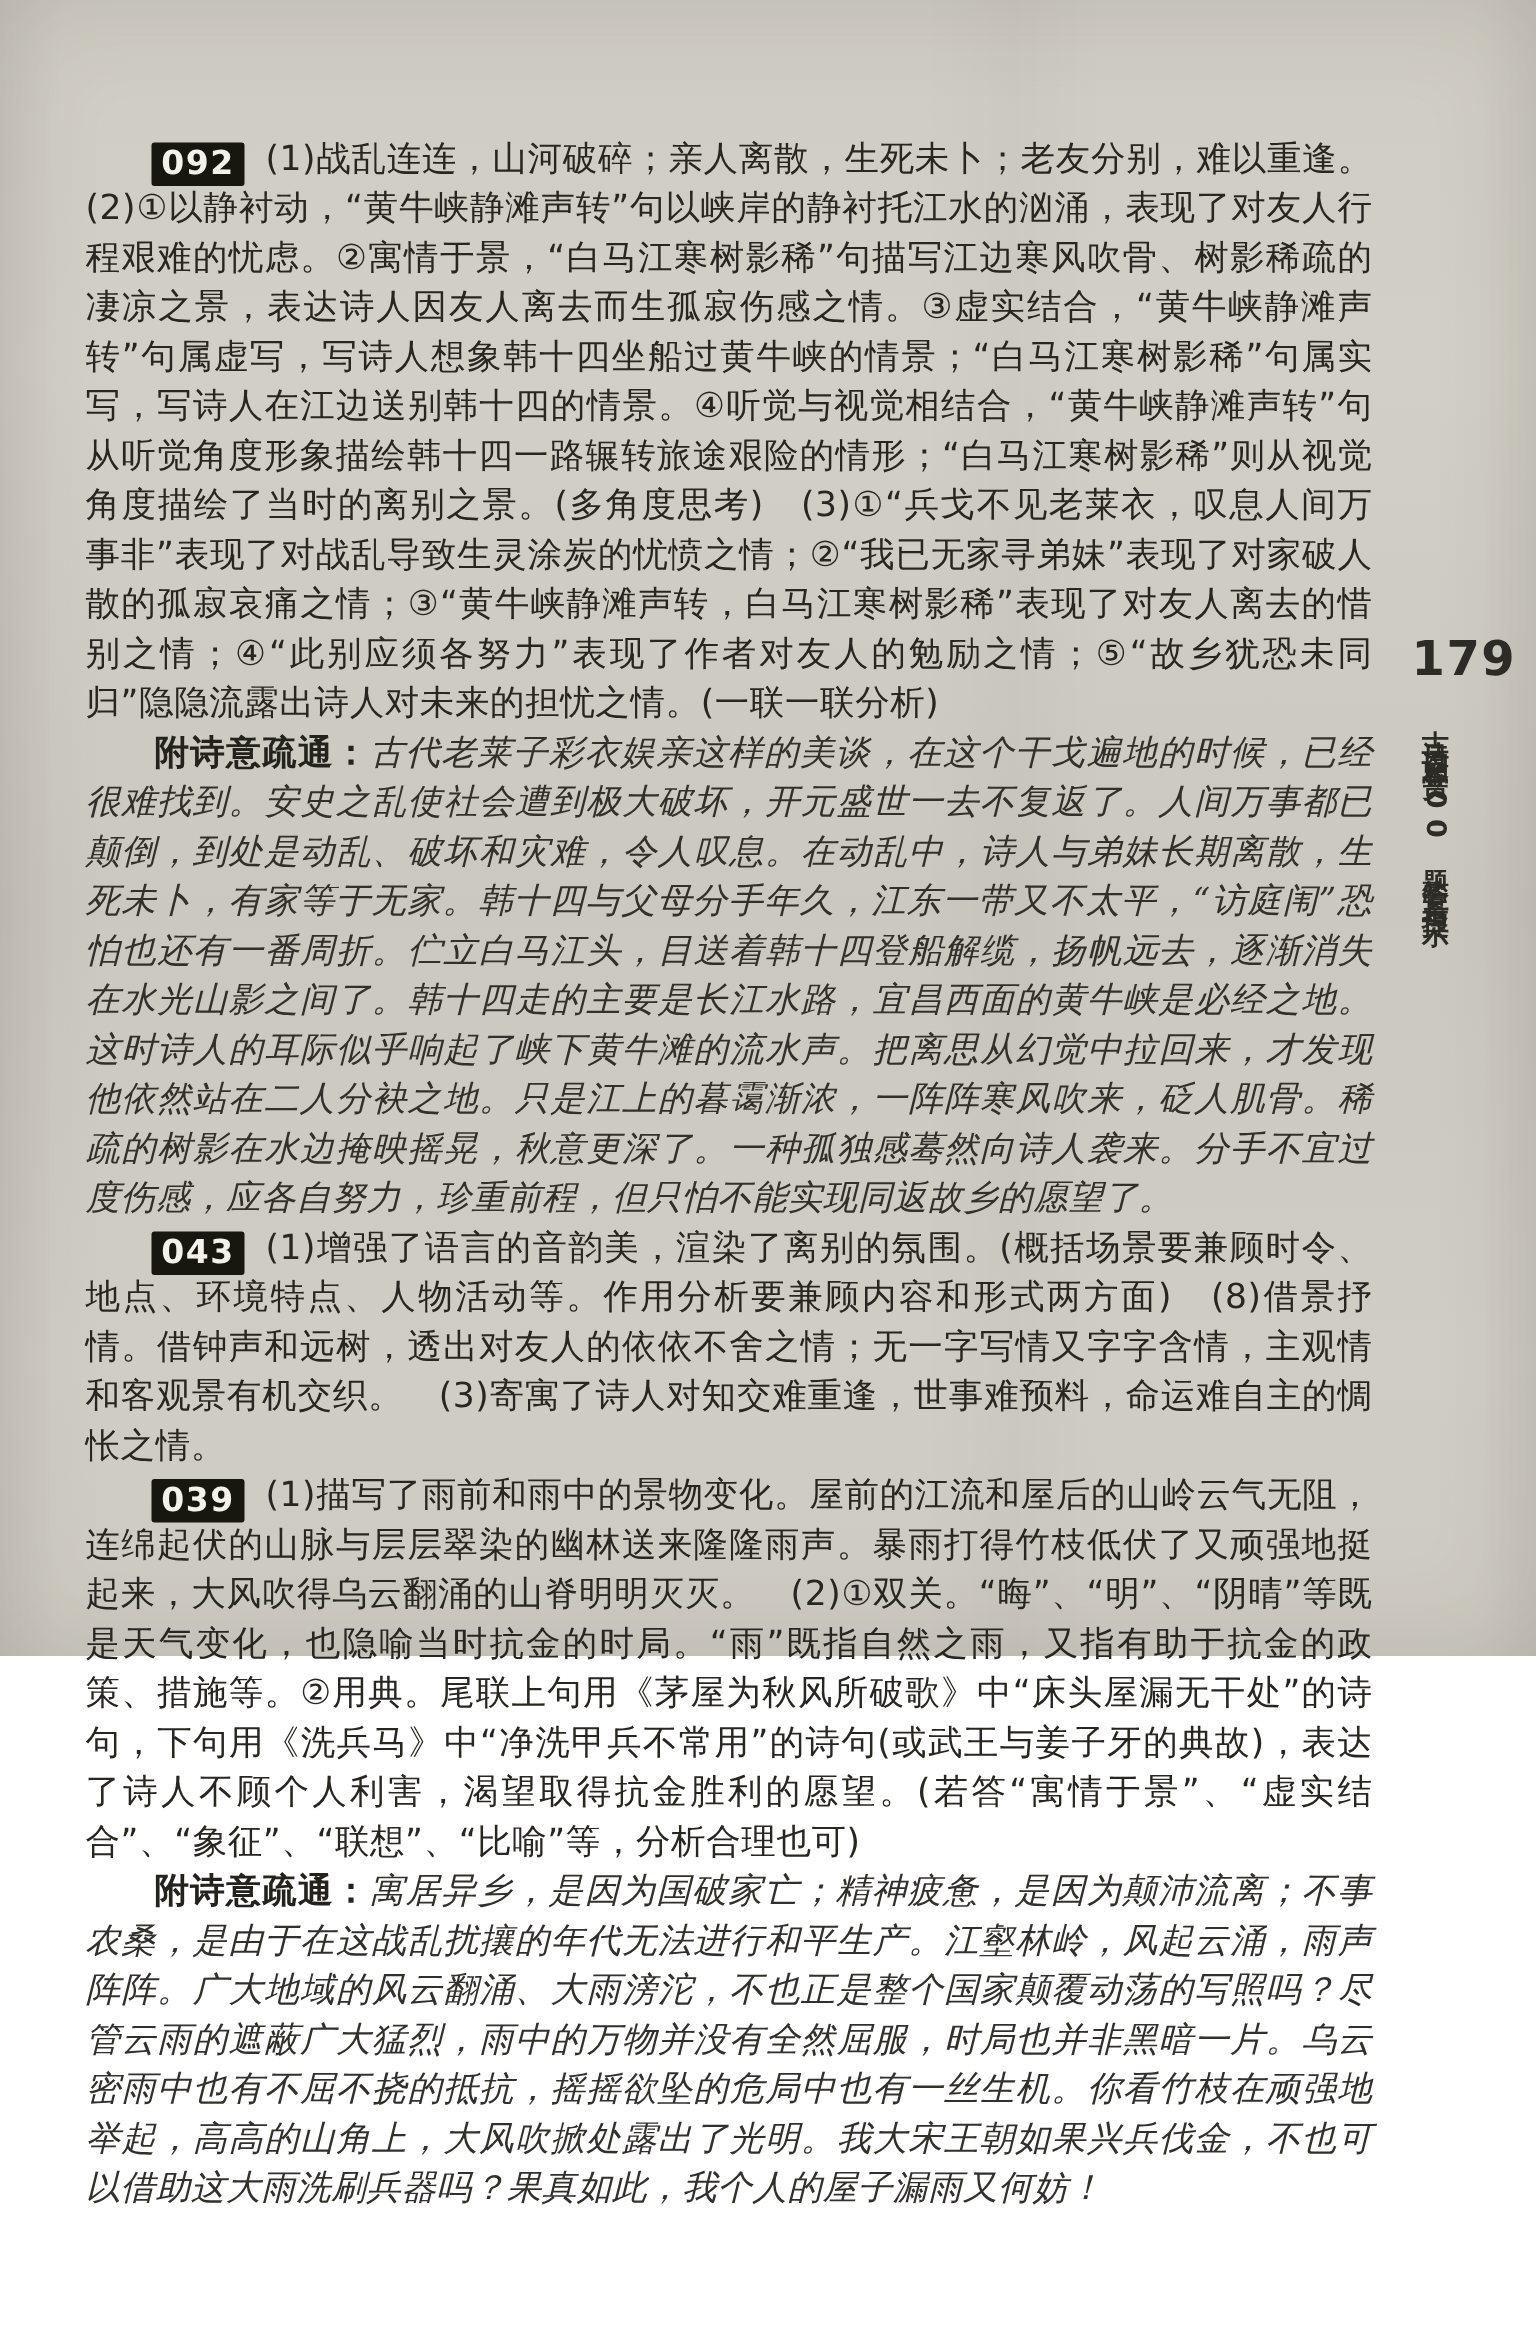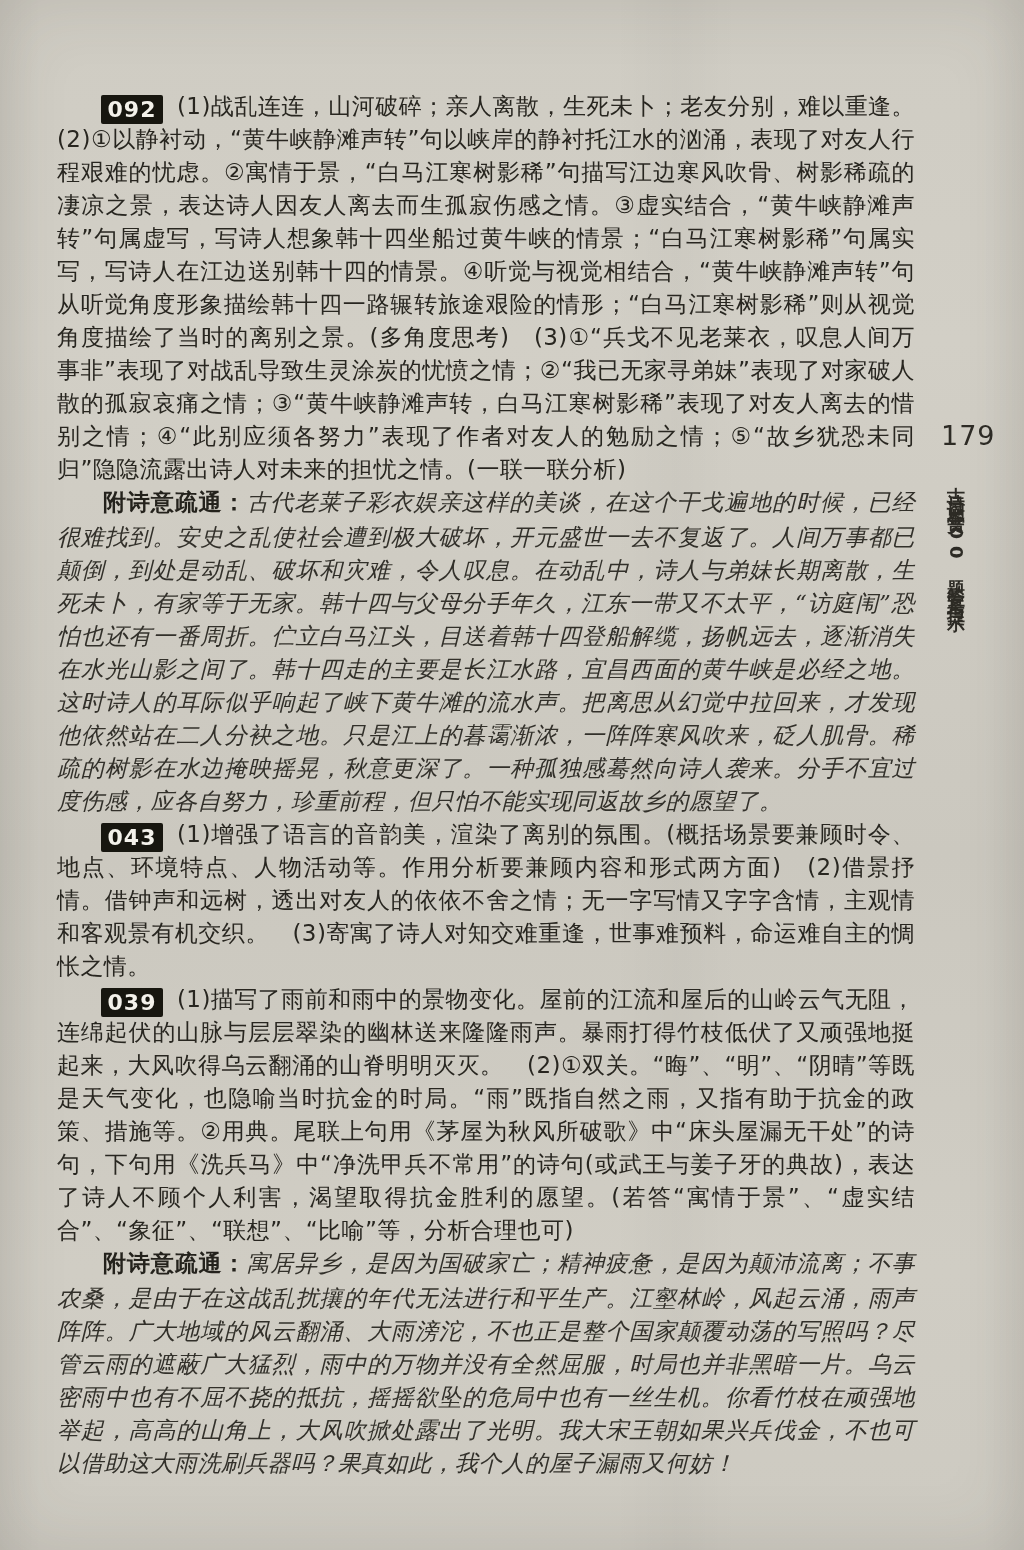--- a/index.html
+++ b/index.html
@@ -3,21 +3,21 @@
 <meta charset="utf-8">
 <style>
   html, body { margin: 0; padding: 0; }
   body {
     width: 1024px; height: 1550px;
     font-family: "DejaVu Sans", "Liberation Sans", sans-serif;
     overflow: hidden;
   }
   .page {
     position: relative;
-    width: 1024px; height: 1550px;
+    width: 1024px; height: 1104px;
     background:
       linear-gradient(90deg, rgba(0,0,0,0.035) 0%, rgba(0,0,0,0) 4%, rgba(0,0,0,0) 60%, rgba(0,0,0,0.025) 66%, rgba(0,0,0,0) 72%, rgba(0,0,0,0) 96%, rgba(0,0,0,0.03) 100%),
       linear-gradient(180deg, #cfccc3 0%, #d2cfc6 22%, #cbc8bf 55%, #d0cdc4 82%, #cdcac1 100%);
     box-shadow: inset 0 0 70px rgba(70,65,55,0.14);
   }
   .content {
     position: absolute;
     left: 57px; top: 90px;
     width: 858px;
     color: #282620;
@@ -41,32 +41,31 @@
     border-radius: 2px;
     margin-right: 14px;
     transform: translateY(3px);
     letter-spacing: 1px;
   }
   .note { text-indent: 46px; }
   .note-label {
     font-weight: bold;
     font-style: normal;
     color: #24221c;
-    font-family: Liberation Mono, monospace;
   }
   .note-text {
     font-family: "DejaVu Serif", "Liberation Serif", serif;
     font-style: italic;
     color: #32302a;
   }
   .page-number {
     position: absolute;
     left: 941px; top: 420px;
-    font-size: 27px;
-    font-weight: normal;
+    font-size: 32px;
+    font-weight: bold;
     color: #2d2b25;
     letter-spacing: 1px;
   }
   .side-title {
     position: absolute;
     left: 944px; top: 472px;
     writing-mode: vertical-rl;
     text-orientation: mixed;
     font-size: 18px;
     font-weight: bold;
@@ -81,21 +80,21 @@
 <div class="page">
 
   <div class="content">
 
     <section>
       <p class="answer"><span class="badge">092</span><span>(1)战乱连连，山河破碎；亲人离散，生死未卜；老友分别，难以重逢。　(2)①以静衬动，“黄牛峡静滩声转”句以峡岸的静衬托江水的汹涌，表现了对友人行程艰难的忧虑。②寓情于景，“白马江寒树影稀”句描写江边寒风吹骨、树影稀疏的凄凉之景，表达诗人因友人离去而生孤寂伤感之情。③虚实结合，“黄牛峡静滩声转”句属虚写，写诗人想象韩十四坐船过黄牛峡的情景；“白马江寒树影稀”句属实写，写诗人在江边送别韩十四的情景。④听觉与视觉相结合，“黄牛峡静滩声转”句从听觉角度形象描绘韩十四一路辗转旅途艰险的情形；“白马江寒树影稀”则从视觉角度描绘了当时的离别之景。(多角度思考)　(3)①“兵戈不见老莱衣，叹息人间万事非”表现了对战乱导致生灵涂炭的忧愤之情；②“我已无家寻弟妹”表现了对家破人散的孤寂哀痛之情；③“黄牛峡静滩声转，白马江寒树影稀”表现了对友人离去的惜别之情；④“此别应须各努力”表现了作者对友人的勉励之情；⑤“故乡犹恐未同归”隐隐流露出诗人对未来的担忧之情。(一联一联分析)</span></p>
       <p class="note"><span class="note-label">附诗意疏通：</span><span class="note-text">古代老莱子彩衣娱亲这样的美谈，在这个干戈遍地的时候，已经很难找到。安史之乱使社会遭到极大破坏，开元盛世一去不复返了。人间万事都已颠倒，到处是动乱、破坏和灾难，令人叹息。在动乱中，诗人与弟妹长期离散，生死未卜，有家等于无家。韩十四与父母分手年久，江东一带又不太平，“访庭闱”恐怕也还有一番周折。伫立白马江头，目送着韩十四登船解缆，扬帆远去，逐渐消失在水光山影之间了。韩十四走的主要是长江水路，宜昌西面的黄牛峡是必经之地。这时诗人的耳际似乎响起了峡下黄牛滩的流水声。把离思从幻觉中拉回来，才发现他依然站在二人分袂之地。只是江上的暮霭渐浓，一阵阵寒风吹来，砭人肌骨。稀疏的树影在水边掩映摇晃，秋意更深了。一种孤独感蓦然向诗人袭来。分手不宜过度伤感，应各自努力，珍重前程，但只怕不能实现同返故乡的愿望了。</span></p>
     </section>
 
     <section>
-      <p class="answer"><span class="badge">043</span><span>(1)增强了语言的音韵美，渲染了离别的氛围。(概括场景要兼顾时令、地点、环境特点、人物活动等。作用分析要兼顾内容和形式两方面)　(2)借景抒情。借钟声和远树，透出对友人的依依不舍之情；无一字写情又字字含情，主观情和客观景有机交织。　(3)寄寓了诗人对知交难重逢，世事难预料，命运难自主的惆怅之情。</span></p>
+      <p class="answer"><span class="badge">043</span><span>(1)增强了语言的音韵美，渲染了离别的氛围。(概括场景要兼顾时令、地点、环境特点、人物活动等。作用分析要兼顾内容和形式两方面)　(8)借景抒情。借钟声和远树，透出对友人的依依不舍之情；无一字写情又字字含情，主观情和客观景有机交织。　(3)寄寓了诗人对知交难重逢，世事难预料，命运难自主的惆怅之情。</span></p>
     </section>
 
     <section>
       <p class="answer"><span class="badge">039</span><span>(1)描写了雨前和雨中的景物变化。屋前的江流和屋后的山岭云气无阻，连绵起伏的山脉与层层翠染的幽林送来隆隆雨声。暴雨打得竹枝低伏了又顽强地挺起来，大风吹得乌云翻涌的山脊明明灭灭。　(2)①双关。“晦”、“明”、“阴晴”等既是天气变化，也隐喻当时抗金的时局。“雨”既指自然之雨，又指有助于抗金的政策、措施等。②用典。尾联上句用《茅屋为秋风所破歌》中“床头屋漏无干处”的诗句，下句用《洗兵马》中“净洗甲兵不常用”的诗句(或武王与姜子牙的典故)，表达了诗人不顾个人利害，渴望取得抗金胜利的愿望。(若答“寓情于景”、“虚实结合”、“象征”、“联想”、“比喻”等，分析合理也可)</span></p>
       <p class="note"><span class="note-label">附诗意疏通：</span><span class="note-text">寓居异乡，是因为国破家亡；精神疲惫，是因为颠沛流离；不事农桑，是由于在这战乱扰攘的年代无法进行和平生产。江壑林岭，风起云涌，雨声阵阵。广大地域的风云翻涌、大雨滂沱，不也正是整个国家颠覆动荡的写照吗？尽管云雨的遮蔽广大猛烈，雨中的万物并没有全然屈服，时局也并非黑暗一片。乌云密雨中也有不屈不挠的抵抗，摇摇欲坠的危局中也有一丝生机。你看竹枝在顽强地举起，高高的山角上，大风吹掀处露出了光明。我大宋王朝如果兴兵伐金，不也可以借助这大雨洗刷兵器吗？果真如此，我个人的屋子漏雨又何妨！</span></p>
     </section>
 
   </div>
 
   <div class="page-number">179</div>

